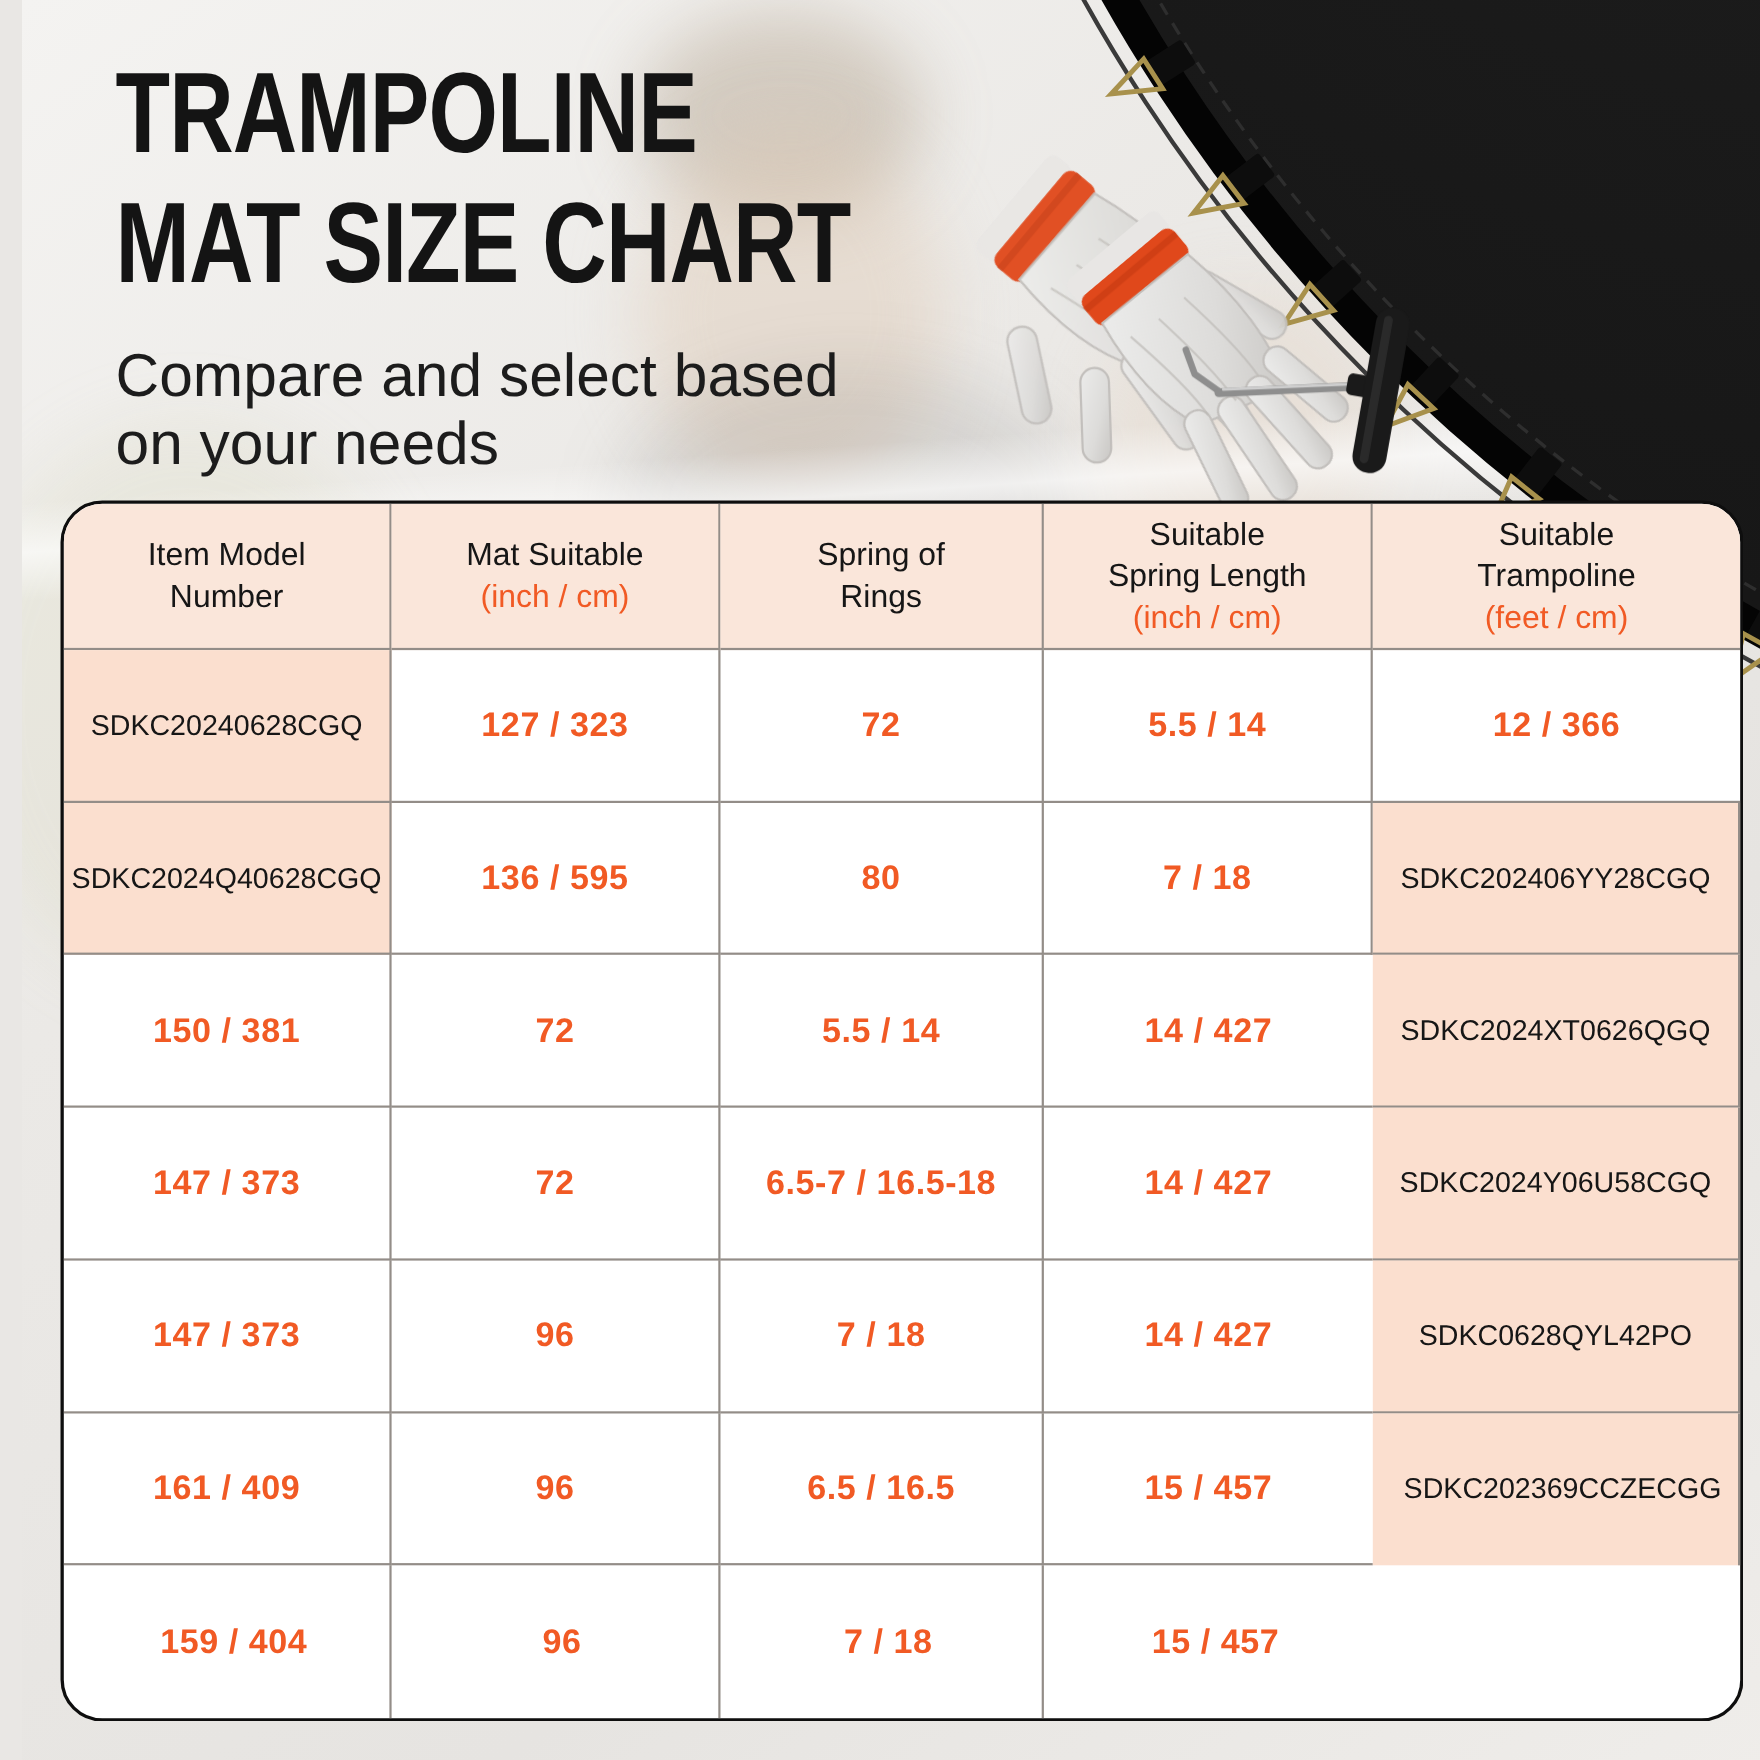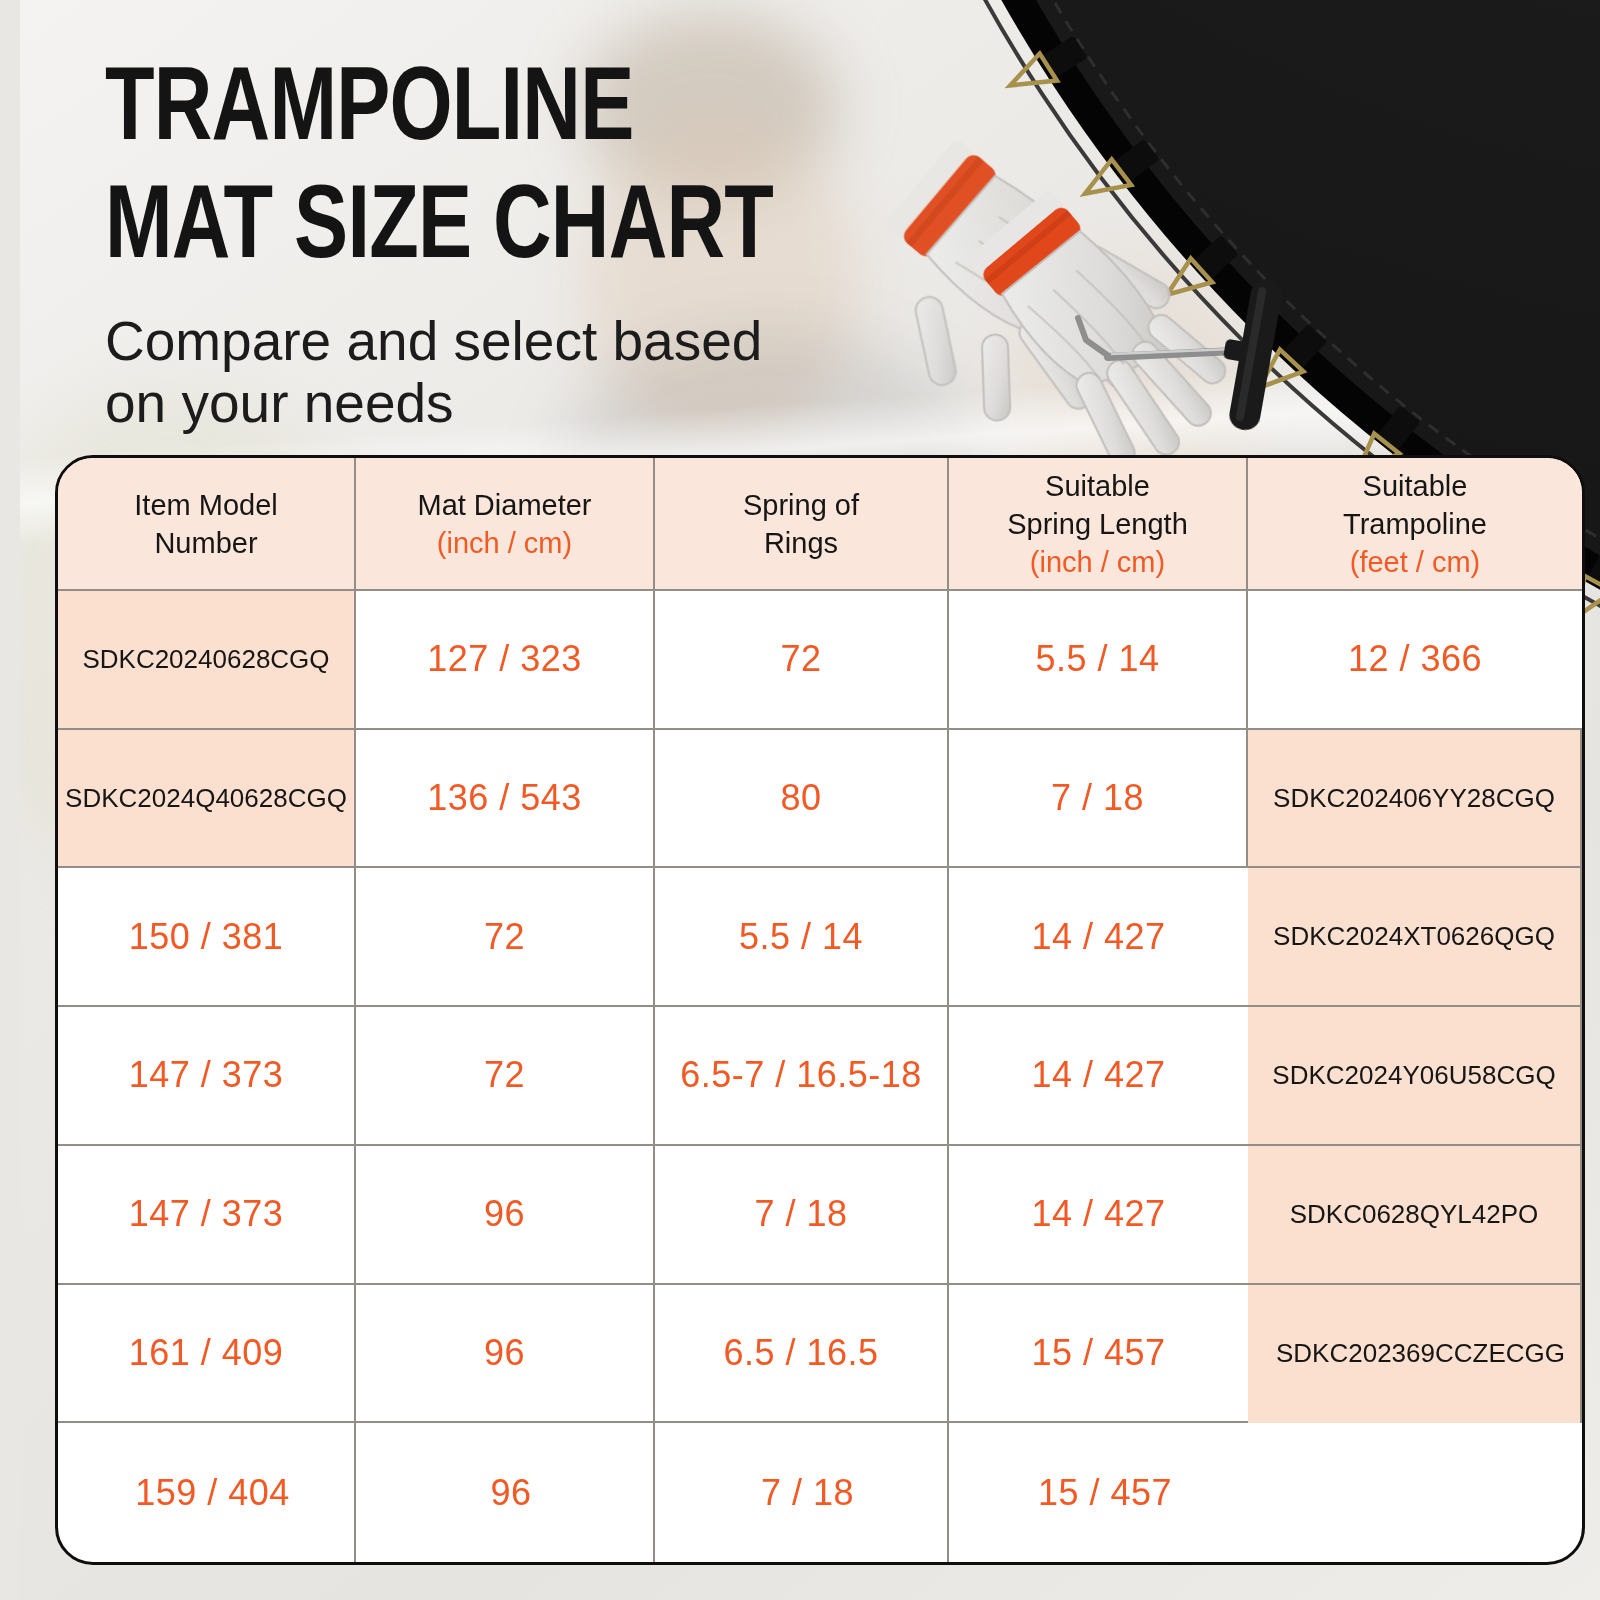--- a/index.html
+++ b/index.html
@@ -59,21 +59,21 @@
     border-bottom:2px solid var(--grid);
     text-align:center;padding:4px 6px;
   }
   .cell.last-col{border-right:none;}
   .cell.last-row{border-bottom:none;padding-left:19px;}
   .cell.head{background:var(--header-bg);}
   .cell.model-col{background:var(--firstcol-bg);text-align:center;}
   .h-line{font-size:29px;color:#161616;line-height:38px;}
   .h-unit{font-size:29px;color:var(--accent);line-height:38px;}
   .model-text{font-size:26px;color:#161616;}
-  .value-text{font-size:36px;font-weight:400;color:var(--accent);letter-spacing:.5px;}
+  .value-text{font-size:31px;font-weight:700;color:var(--accent);letter-spacing:.5px;}
 </style>
 </head>
 <body>
 
 <div class="canvas">
 
   <div class="blob hair"></div>
   <div class="blob face"></div>
   <div class="blob shirt"></div>
   <div class="blob kid2"></div>
@@ -176,21 +176,21 @@
       <div>on your needs</div>
     </div>
   </div>
 
   <div class="size-table">
       <div class="cell head">
         <div class="h-line">Item Model</div>
         <div class="h-line">Number</div>
       </div>
       <div class="cell head">
-        <div class="h-line">Mat Diameter</div>
+        <div class="h-line">Mat Suitable</div>
         <div class="h-unit">(inch / cm)</div>
       </div>
       <div class="cell head">
         <div class="h-line">Spring of</div>
         <div class="h-line">Rings</div>
       </div>
       <div class="cell head">
         <div class="h-line">Suitable</div>
         <div class="h-line">Spring Length</div>
         <div class="h-unit">(inch / cm)</div>
@@ -212,21 +212,21 @@
       <div class="cell">
         <div class="value-text">5.5 / 14</div>
       </div>
       <div class="cell last-col">
         <div class="value-text">12 / 366</div>
       </div>
       <div class="cell model-col">
         <div class="model-text">SDKC2024Q40628CGQ</div>
       </div>
       <div class="cell">
-        <div class="value-text">136 / 543</div>
+        <div class="value-text">136 / 595</div>
       </div>
       <div class="cell">
         <div class="value-text">80</div>
       </div>
       <div class="cell">
         <div class="value-text">7 / 18</div>
       </div>
       <div class="cell model-col">
         <div class="model-text">SDKC202406YY28CGQ</div>
       </div>

